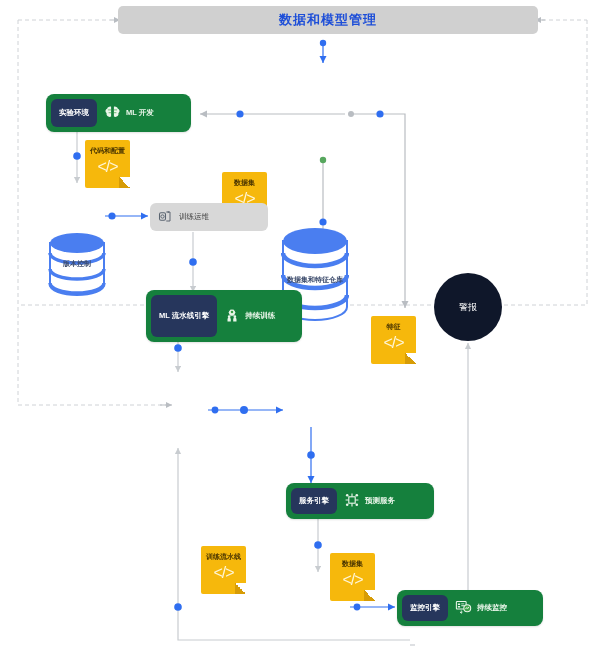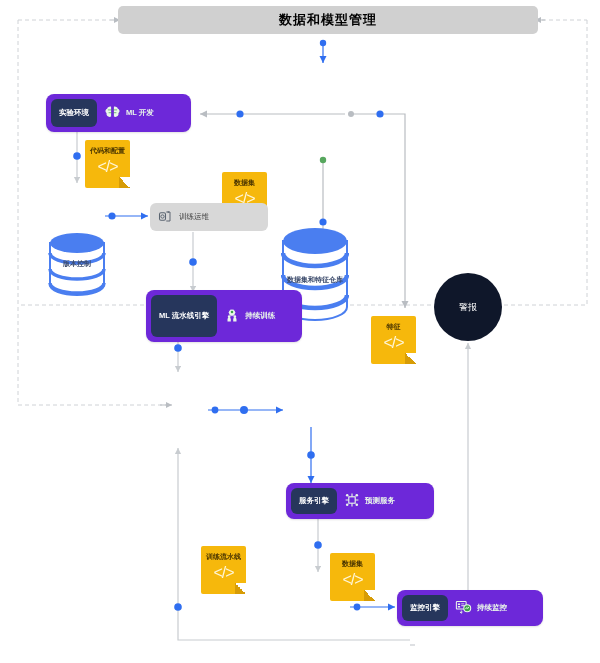--- a/index.html
+++ b/index.html
@@ -2,26 +2,26 @@
 <html><head>
 <meta charset="utf-8">
 <style>
   html,body{margin:0;padding:0;background:#fff;}
   body{font-family:"Liberation Sans","DejaVu Sans",sans-serif;}
   #stage{position:relative;width:600px;height:663px;overflow:hidden;background:#ffffff;}
   #svg-layer{position:absolute;left:0;top:0;width:600px;height:663px;}
   .node{position:absolute;box-sizing:border-box;}
 
   
-  .bar{background:#d0d0d0;border-radius:5px;display:flex;align-items:center;justify-content:center;color:#000000;}
+  .bar{background:#d0d0d0;border-radius:5px;display:flex;align-items:center;justify-content:center;color:#1d4ed8;}
   .bar.title{font-size:13px;font-weight:700;letter-spacing:1px;}
   .bar.small{background:#d8d8d8;border-radius:6px;justify-content:flex-start;padding-left:8px;gap:6px;font-size:7.5px;color:#3b3b3b;font-weight:400;}
 
   
-  .green{background:#6d28d9;border-radius:8px;display:flex;align-items:center;padding:5px;gap:7px;box-shadow:0 1px 2px rgba(0,0,0,.12);}
+  .green{background:#15803d;border-radius:8px;display:flex;align-items:center;padding:5px;gap:7px;box-shadow:0 1px 2px rgba(0,0,0,.12);}
   .chip{background:#26365c;border-radius:6px;color:#fff;font-size:7.5px;font-weight:700;display:flex;align-items:center;justify-content:center;height:100%;padding:0 8px;white-space:nowrap;}
   .green .gl{display:flex;align-items:center;gap:5px;color:#eaf6ea;font-size:7.5px;font-weight:700;white-space:nowrap;}
 
   
   .note{background:#f6b80c;border-radius:2px;position:relative;display:flex;flex-direction:column;align-items:center;padding-top:7px;}
   .note .nt{font-size:7px;font-weight:700;color:#4a3500;text-align:center;line-height:1.1;max-width:92%;}
   .note .code{font-size:16px;color:#fff6d8;font-weight:400;margin-top:3px;letter-spacing:-1px;}
   .note .fold{position:absolute;right:0;bottom:0;width:11px;height:11px;background:linear-gradient(225deg,#ffffff 0 50%,#d79c06 50% 100%);}
 
   

